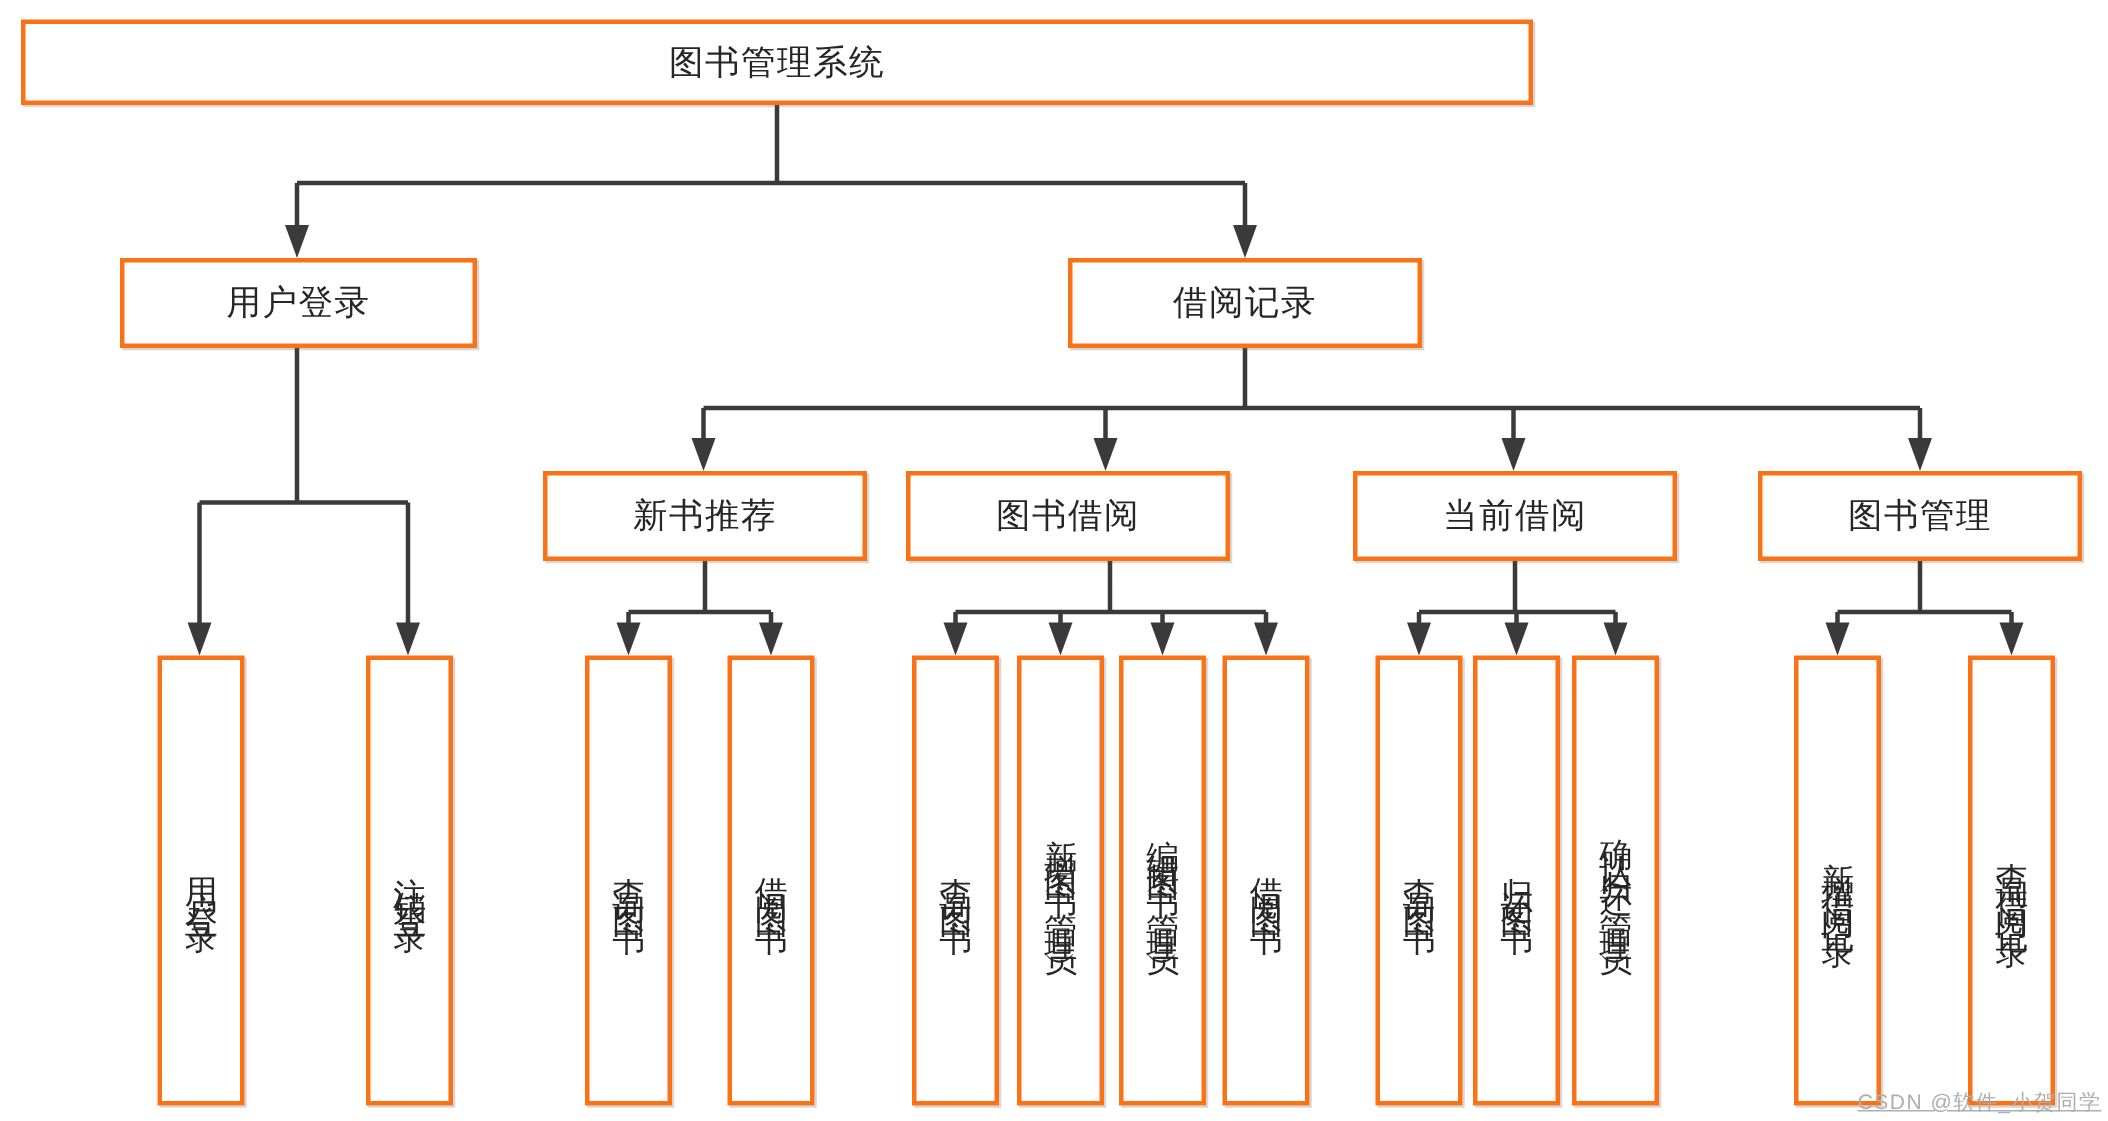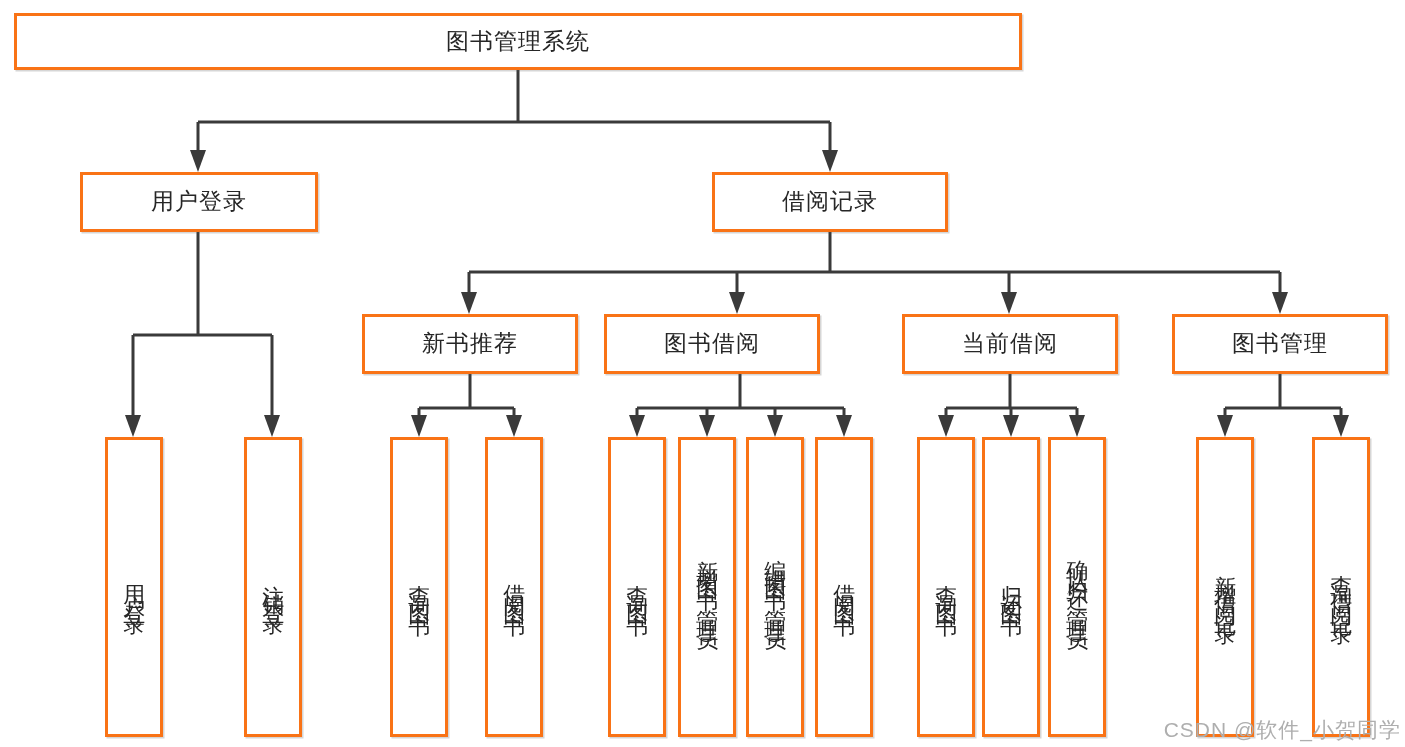--- a/index.html
+++ b/index.html
@@ -29,24 +29,25 @@
   .vnode .vtext{
     writing-mode:vertical-rl;
     text-orientation:mixed;
     letter-spacing:10px;
     font-size:22px;
   }
   #watermark{
     position:absolute;
     right:4px;bottom:3px;
     z-index:5;
-    font-size:21px;
+    font-size:14px;
     color:#aeaeae;
     letter-spacing:1px;
     white-space:nowrap;
+    text-decoration:underline;
   }
 </style>
 </head>
 <body>
 
 <div id="stage">
 
   <svg id="connectors" width="1405" height="747" viewBox="0 0 1405 747">
 
     <path d="M518 70 V122 M198 122 H830 M198 122 V153 M830 122 V153"></path>

